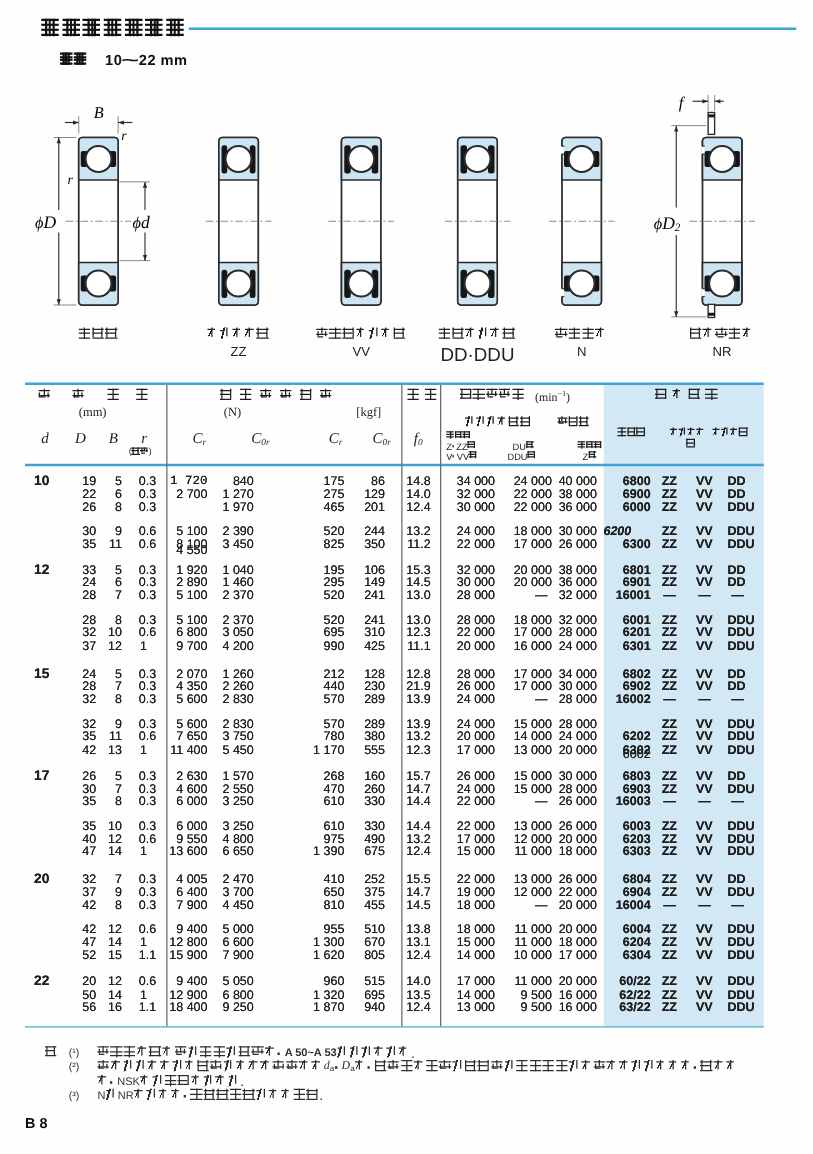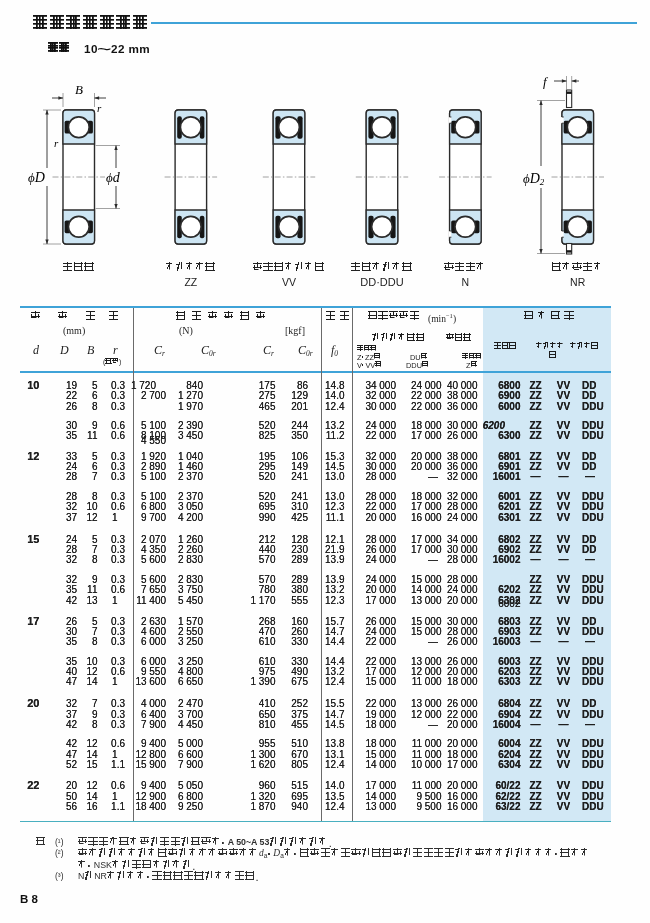--- a/index.html
+++ b/index.html
@@ -194,21 +194,21 @@
 
 <div class="c jr" style="left:61.8px;top:262px;width:34.5px;color:#222"><i class="k1" style="width:9.4px;height:9.4px;margin-right:1.3px"></i><i class="k2" style="width:9.4px;height:9.4px;margin-right:1.3px"></i><i class="k2" style="width:9.4px;height:9.4px;margin-right:1.3px"></i></div>
 
 <div class="c jr" style="left:162.1px;top:262px;width:57.5px;color:#222"><i class="a2" style="width:8.7px;height:9.4px;margin-right:1.3px"></i><i class="a1" style="width:8.7px;height:9.4px;margin-right:1.3px"></i><i class="a2" style="width:8.7px;height:9.4px;margin-right:1.3px"></i><i class="a2" style="width:8.7px;height:9.4px;margin-right:1.3px"></i><i class="k2" style="width:9.4px;height:9.4px;margin-right:1.3px"></i></div>
 <div class="c" style="left:145.8px;top:276px;width:90px;font-size:10.5px;color:#222">ZZ</div>
 
 <div class="c jr" style="left:248.8px;top:262px;width:80.5px;color:#222"><i class="k3" style="width:9.4px;height:9.4px;margin-right:1.3px"></i><i class="k1" style="width:9.4px;height:9.4px;margin-right:1.3px"></i><i class="k2" style="width:9.4px;height:9.4px;margin-right:1.3px"></i><i class="a2" style="width:8.7px;height:9.4px;margin-right:1.3px"></i><i class="a1" style="width:8.7px;height:9.4px;margin-right:1.3px"></i><i class="a2" style="width:8.7px;height:9.4px;margin-right:1.3px"></i><i class="k2" style="width:9.4px;height:9.4px;margin-right:1.3px"></i></div>
 <div class="c" style="left:244.0px;top:276px;width:90px;font-size:10.5px;color:#222">VV</div>
 
 <div class="c jr" style="left:347.5px;top:262px;width:69.0px;color:#222"><i class="k1" style="width:9.4px;height:9.4px;margin-right:1.3px"></i><i class="k2" style="width:9.4px;height:9.4px;margin-right:1.3px"></i><i class="a2" style="width:8.7px;height:9.4px;margin-right:1.3px"></i><i class="a1" style="width:8.7px;height:9.4px;margin-right:1.3px"></i><i class="a2" style="width:8.7px;height:9.4px;margin-right:1.3px"></i><i class="k2" style="width:9.4px;height:9.4px;margin-right:1.3px"></i></div>
-<div class="c" style="left:337.0px;top:276px;width:90px;font-size:11px;color:#222">DD·DDU</div>
+<div class="c" style="left:337.0px;top:276px;width:90px;font-size:15px;color:#222">DD·DDU</div>
 
 <div class="c jr" style="left:442.3px;top:262px;width:46.0px;color:#222"><i class="k3" style="width:9.4px;height:9.4px;margin-right:1.3px"></i><i class="k1" style="width:9.4px;height:9.4px;margin-right:1.3px"></i><i class="k1" style="width:9.4px;height:9.4px;margin-right:1.3px"></i><i class="a2" style="width:8.7px;height:9.4px;margin-right:1.3px"></i></div>
 <div class="c" style="left:420.3px;top:276px;width:90px;font-size:10.5px;color:#222">N</div>
 
 <div class="c jr" style="left:549.0px;top:262px;width:57.5px;color:#222"><i class="k2" style="width:9.4px;height:9.4px;margin-right:1.3px"></i><i class="a2" style="width:8.7px;height:9.4px;margin-right:1.3px"></i><i class="k3" style="width:9.4px;height:9.4px;margin-right:1.3px"></i><i class="k1" style="width:9.4px;height:9.4px;margin-right:1.3px"></i><i class="a2" style="width:8.7px;height:9.4px;margin-right:1.3px"></i></div>
 <div class="c" style="left:532.7px;top:276px;width:90px;font-size:10.5px;color:#222">NR</div>
 
 <div class="ab" style="left:20px;top:305.5px;width:591px;height:2px;background:#3fa3d8"></div>
 
 <div class="ab" style="left:483px;top:307.5px;width:128px;height:513.0px;background:#d2e8f5"></div>
@@ -270,21 +270,21 @@
 
 <div class="ab jr" style="left:494px;top:342px;color:#1d1d1d"><i class="k1" style="width:7.0px;height:7.0px;margin-right:0.5px"></i><i class="k2" style="width:7.0px;height:7.0px;margin-right:0.5px"></i><i class="k2" style="width:7.0px;height:7.0px;margin-right:0.5px"></i></div>
 <div class="ab jr" style="left:536px;top:342px;color:#1d1d1d"><i class="a2" style="width:6.5px;height:7.0px;margin-right:0.5px"></i><i class="a1" style="width:6.5px;height:7.0px;margin-right:0.5px"></i><i class="a2" style="width:6.5px;height:7.0px;margin-right:0.5px"></i><i class="a2" style="width:6.5px;height:7.0px;margin-right:0.5px"></i></div>
 <div class="ab jr" style="left:549px;top:351px;color:#1d1d1d"><i class="k2" style="width:7.0px;height:7.0px;margin-right:0.5px"></i></div>
 <div class="ab jr" style="left:570px;top:342px;color:#1d1d1d"><i class="a2" style="width:6.5px;height:7.0px;margin-right:0.5px"></i><i class="a1" style="width:6.5px;height:7.0px;margin-right:0.5px"></i><i class="a2" style="width:6.5px;height:7.0px;margin-right:0.5px"></i><i class="k2" style="width:7.0px;height:7.0px;margin-right:0.5px"></i></div>
 <div class="ab" style="left:0;top:0;width:650px;height:0;font-size:10px;color:#1f1f1f;text-shadow:0 0 .35px #1f1f1f">
     <div class="r" style="left:-20.5px;top:379.1px;width:60px;font-weight:bold;font-size:11px">10</div>
     <div class="r" style="left:17.0px;top:379.9px;width:60px;">19</div>
     <div class="r" style="left:37.5px;top:379.9px;width:60px;">5</div>
     <div class="r" style="left:65.0px;top:379.9px;width:60px;">0.3</div>
-    <div class="r" style="left:96px;top:379.9px;width:60px;">1 720</div>
+    <div class="r" style="left:106.0px;top:379.9px;width:60px;font-family:Liberation Mono, monospace;">1 720</div>
     <div class="r" style="left:143.0px;top:379.9px;width:60px;">840</div>
     <div class="r" style="left:215.5px;top:379.9px;width:60px;">175</div>
     <div class="r" style="left:248.0px;top:379.9px;width:60px;">86</div>
     <div class="r" style="left:284.5px;top:379.9px;width:60px;">14.8</div>
     <div class="r" style="left:336.0px;top:379.9px;width:60px;">34 000</div>
     <div class="r" style="left:381.5px;top:379.9px;width:60px;">24 000</div>
     <div class="r" style="left:417.5px;top:379.9px;width:60px;">40 000</div>
     <div class="r" style="left:460.5px;top:379.9px;width:60px;font-weight:bold;">6800</div>
     <div class="c" style="left:520.5px;top:379.9px;width:30px;font-weight:bold;">ZZ</div>
     <div class="c" style="left:548.5px;top:379.9px;width:30px;font-weight:bold;">VV</div>
@@ -441,21 +441,21 @@
     <div class="c" style="left:548.5px;top:511.5px;width:30px;font-weight:bold;">VV</div>
     <div class="ab" style="left:582px;top:511.5px;font-weight:bold">DDU</div>
     <div class="r" style="left:-20.5px;top:532.8px;width:60px;font-weight:bold;font-size:11px">15</div>
     <div class="r" style="left:17.0px;top:533.6px;width:60px;">24</div>
     <div class="r" style="left:37.5px;top:533.6px;width:60px;">5</div>
     <div class="r" style="left:65.0px;top:533.6px;width:60px;">0.3</div>
     <div class="r" style="left:106.0px;top:533.6px;width:60px;">2 070</div>
     <div class="r" style="left:143.0px;top:533.6px;width:60px;">1 260</div>
     <div class="r" style="left:215.5px;top:533.6px;width:60px;">212</div>
     <div class="r" style="left:248.0px;top:533.6px;width:60px;">128</div>
-    <div class="r" style="left:284.5px;top:533.6px;width:60px;">12.1</div>
+    <div class="r" style="left:284.5px;top:533.6px;width:60px;">12.8</div>
     <div class="r" style="left:336.0px;top:533.6px;width:60px;">28 000</div>
     <div class="r" style="left:381.5px;top:533.6px;width:60px;">17 000</div>
     <div class="r" style="left:417.5px;top:533.6px;width:60px;">34 000</div>
     <div class="r" style="left:460.5px;top:533.6px;width:60px;font-weight:bold;">6802</div>
     <div class="c" style="left:520.5px;top:533.6px;width:30px;font-weight:bold;">ZZ</div>
     <div class="c" style="left:548.5px;top:533.6px;width:30px;font-weight:bold;">VV</div>
     <div class="ab" style="left:582px;top:533.6px;font-weight:bold">DD</div>
     <div class="r" style="left:17.0px;top:544.0px;width:60px;">28</div>
     <div class="r" style="left:37.5px;top:544.0px;width:60px;">7</div>
     <div class="r" style="left:65.0px;top:544.0px;width:60px;">0.3</div>
@@ -619,21 +619,21 @@
     <div class="r" style="left:381.5px;top:676.4px;width:60px;">11 000</div>
     <div class="r" style="left:417.5px;top:676.4px;width:60px;">18 000</div>
     <div class="r" style="left:460.5px;top:676.4px;width:60px;font-weight:bold;">6303</div>
     <div class="c" style="left:520.5px;top:676.4px;width:30px;font-weight:bold;">ZZ</div>
     <div class="c" style="left:548.5px;top:676.4px;width:30px;font-weight:bold;">VV</div>
     <div class="ab" style="left:582px;top:676.4px;font-weight:bold">DDU</div>
     <div class="r" style="left:-20.5px;top:697.3px;width:60px;font-weight:bold;font-size:11px">20</div>
     <div class="r" style="left:17.0px;top:698.1px;width:60px;">32</div>
     <div class="r" style="left:37.5px;top:698.1px;width:60px;">7</div>
     <div class="r" style="left:65.0px;top:698.1px;width:60px;">0.3</div>
-    <div class="r" style="left:106.0px;top:698.1px;width:60px;">4 000</div>
+    <div class="r" style="left:106.0px;top:698.1px;width:60px;">4 005</div>
     <div class="r" style="left:143.0px;top:698.1px;width:60px;">2 470</div>
     <div class="r" style="left:215.5px;top:698.1px;width:60px;">410</div>
     <div class="r" style="left:248.0px;top:698.1px;width:60px;">252</div>
     <div class="r" style="left:284.5px;top:698.1px;width:60px;">15.5</div>
     <div class="r" style="left:336.0px;top:698.1px;width:60px;">22 000</div>
     <div class="r" style="left:381.5px;top:698.1px;width:60px;">13 000</div>
     <div class="r" style="left:417.5px;top:698.1px;width:60px;">26 000</div>
     <div class="r" style="left:460.5px;top:698.1px;width:60px;font-weight:bold;">6804</div>
     <div class="c" style="left:520.5px;top:698.1px;width:30px;font-weight:bold;">ZZ</div>
     <div class="c" style="left:548.5px;top:698.1px;width:30px;font-weight:bold;">VV</div>

